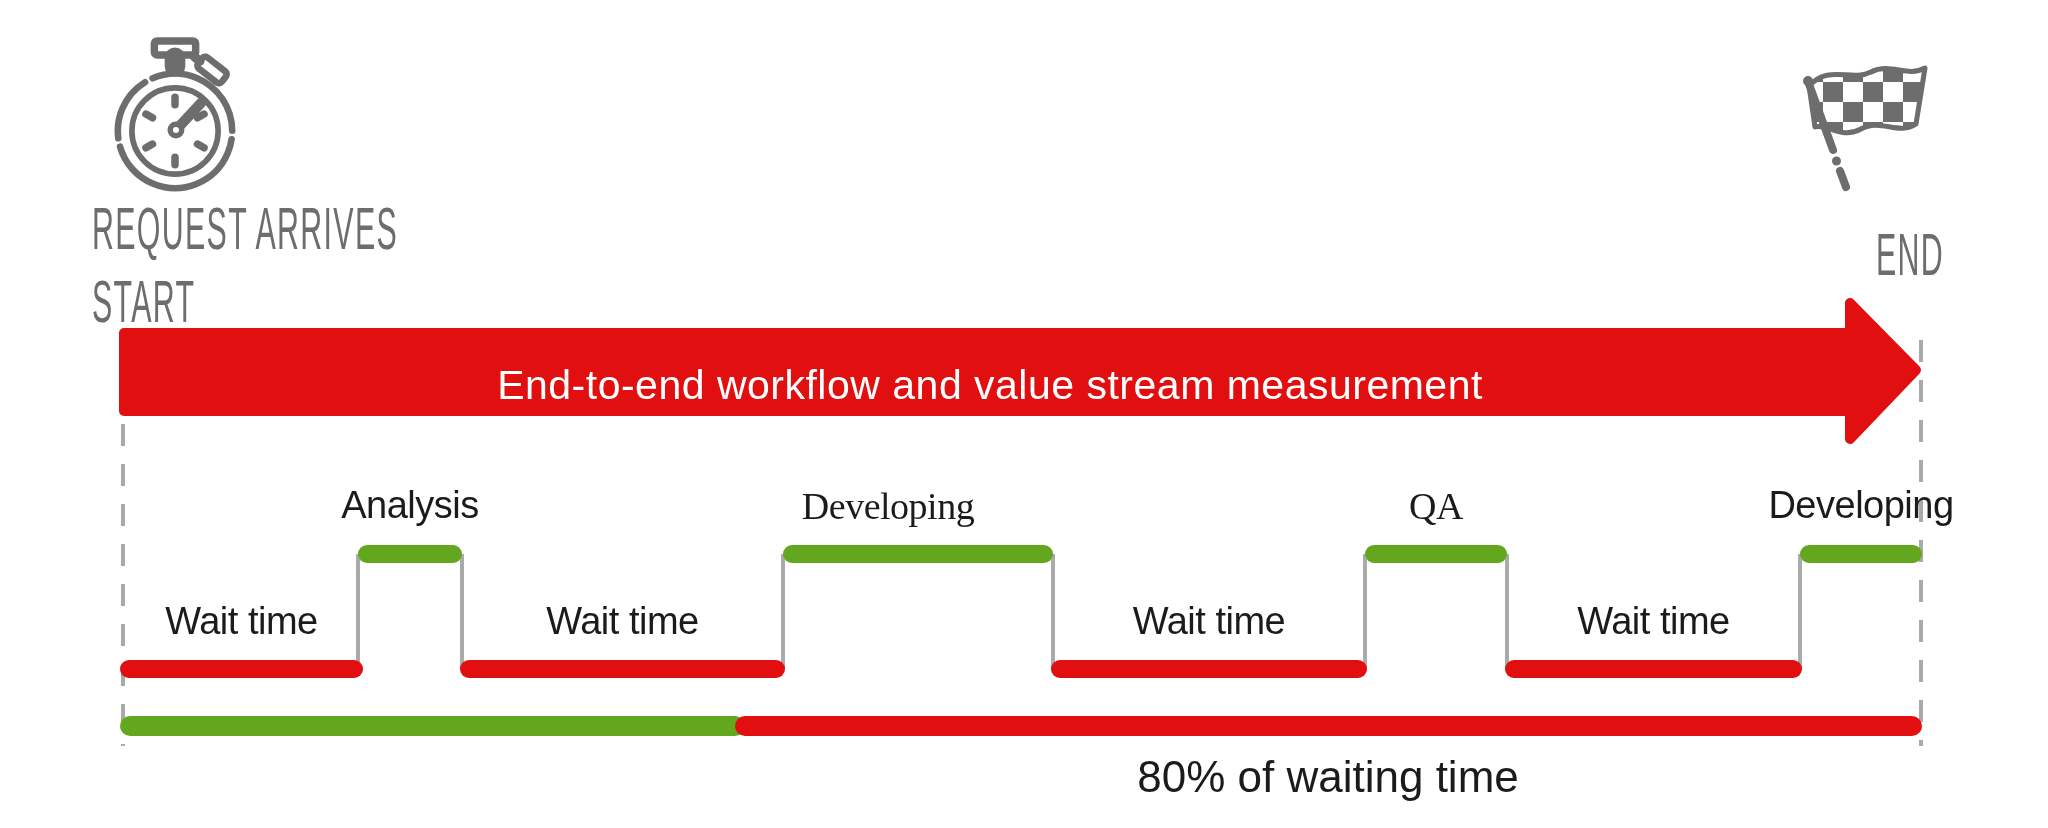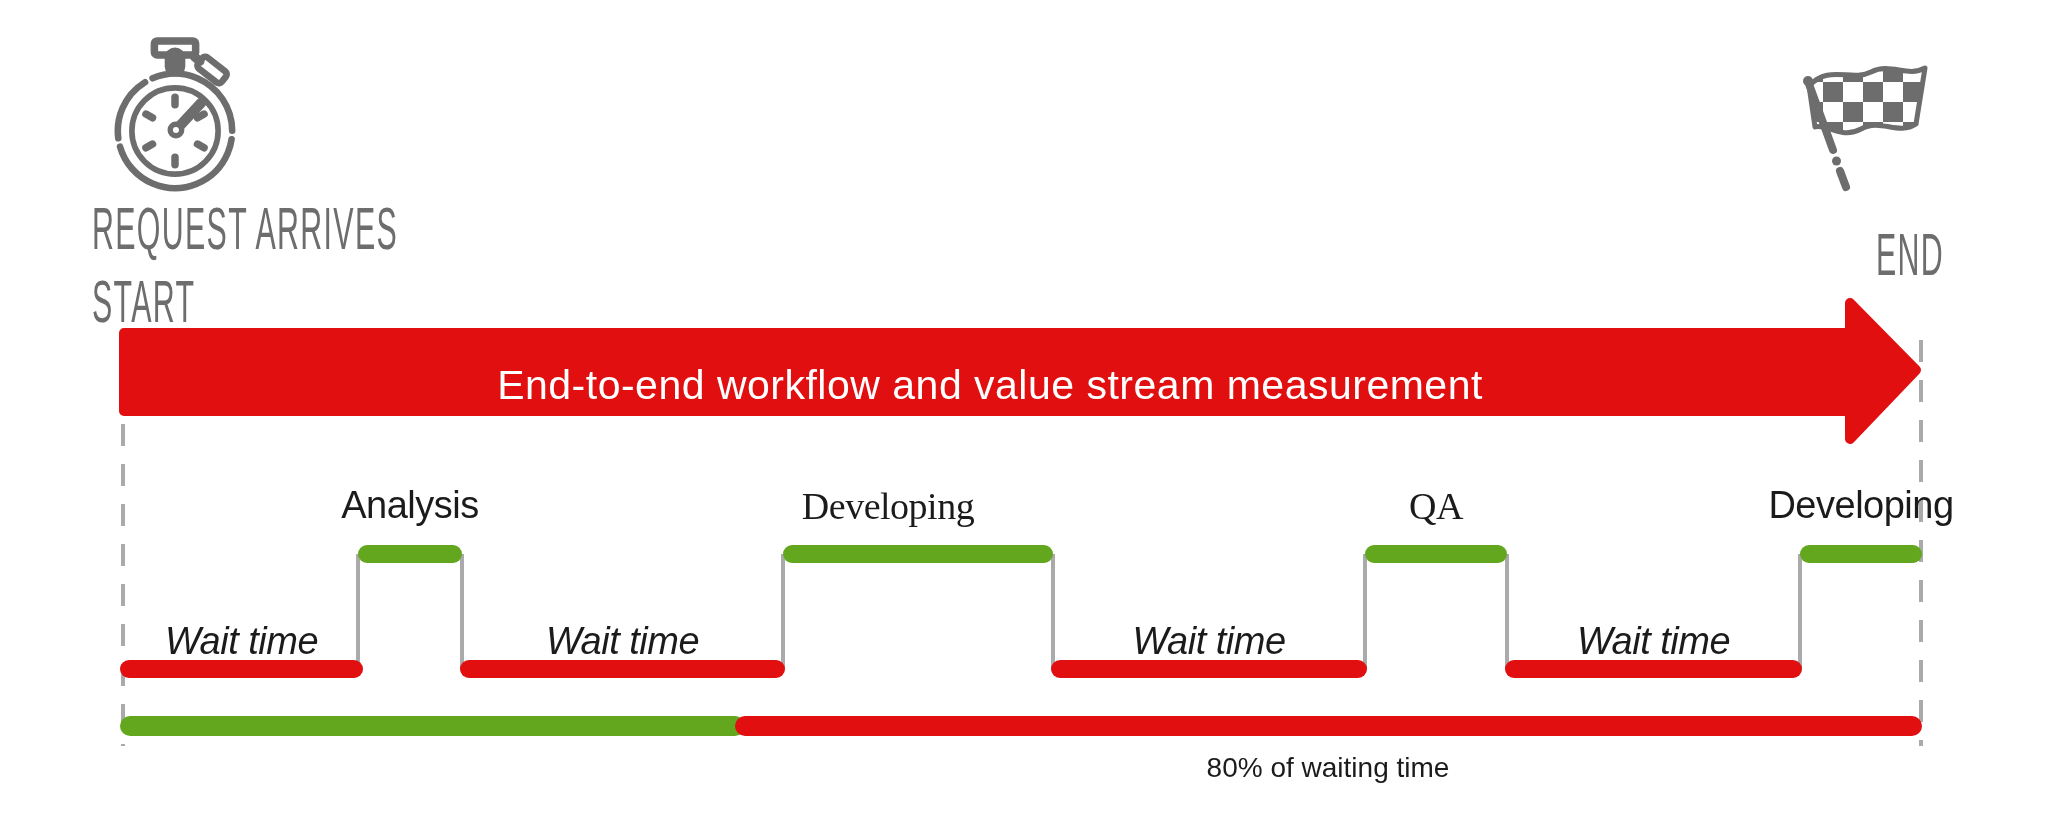--- a/index.html
+++ b/index.html
@@ -22,28 +22,28 @@
   }
   
   .bar{position:absolute;height:18px;border-radius:9px;z-index:2;}
   .bar.wait{background:var(--red);top:660px;}
   .bar.active{background:var(--green);top:545px;}
   .connector{position:absolute;width:4px;background:var(--line-gray);top:554px;height:115px;z-index:1;}
   .seg-label{
     position:absolute;transform:translateX(-50%);color:var(--ink);
     font-size:38px;letter-spacing:-0.5px;white-space:nowrap;z-index:3;
   }
-  .seg-label.wait-l{top:620px;font-style:italic;}
+  .seg-label.wait-l{top:600px;}
   .seg-label.active-l{top:484px;}
   
   #summary-green{position:absolute;left:120px;top:716px;width:625px;height:20px;border-radius:10px;background:var(--green);}
   #summary-red{position:absolute;left:735px;top:716px;width:1187px;height:20px;border-radius:10px;background:var(--red);}
   #summary-label{
     position:absolute;left:1328px;top:752px;transform:translateX(-50%);
-    color:var(--ink);font-size:28px;white-space:nowrap;text-align:right;
+    color:var(--ink);font-size:44px;white-space:nowrap;text-align:right;
   }
   svg{display:block;}
 </style>
 </head>
 <body>
 
 <div id="canvas" style="--red: #e10f0f; --green: #63a71f; --icon-gray: #6d6d6d; --line-gray: #aaaaaa; --ink: #1b1b1b; --white: #ffffff;">
 
   <svg class="abs" style="left:100px;top:35px;" width="150" height="160" viewBox="0 0 160 170" aria-hidden="true">
     <g fill="none" stroke="#6d6d6d" stroke-linecap="round">

